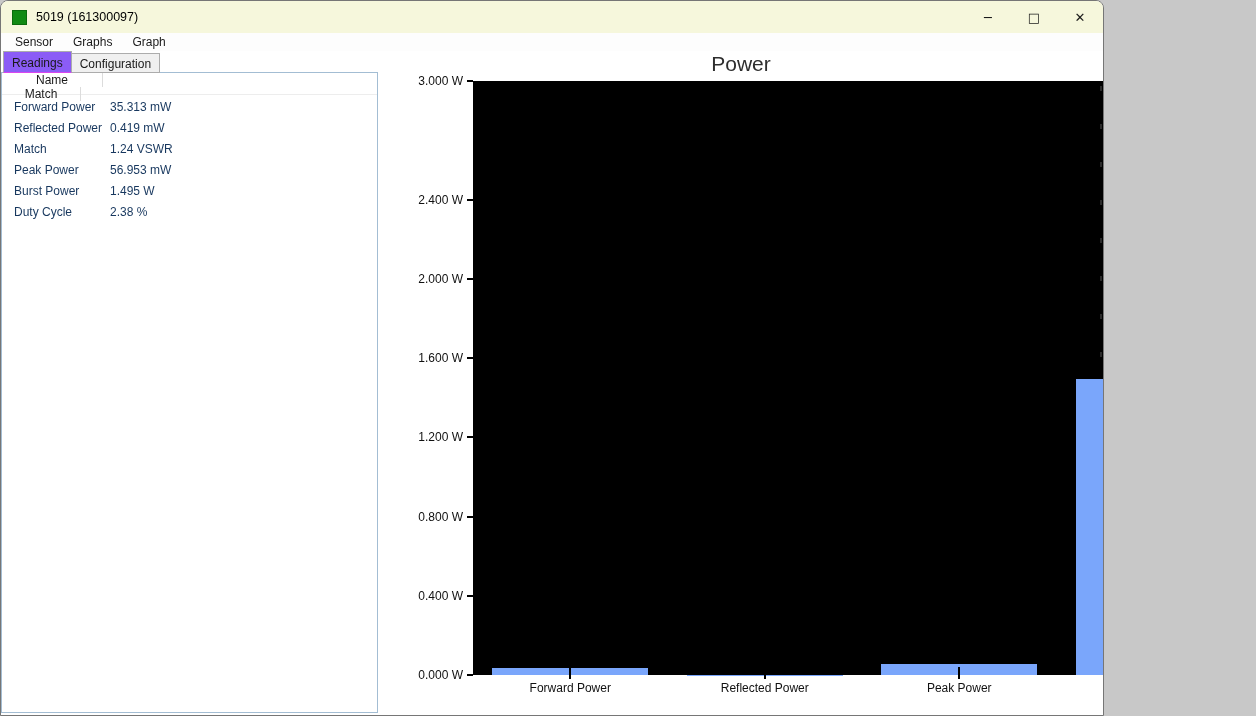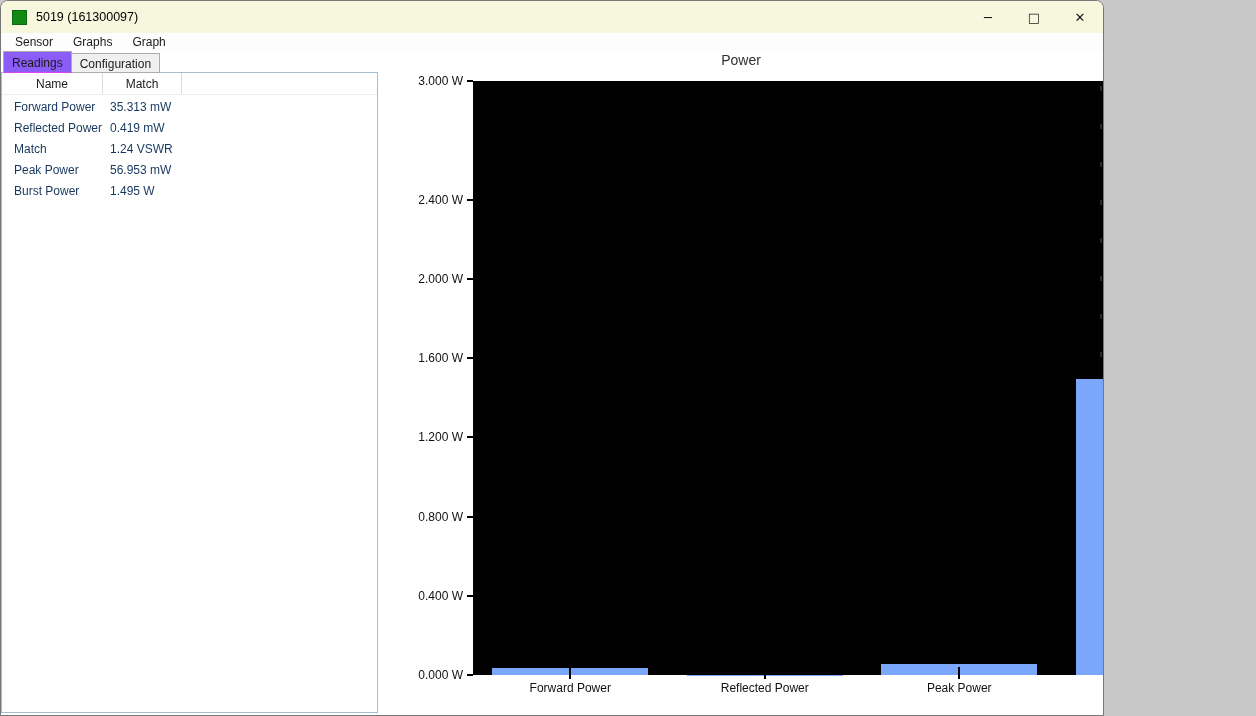--- a/index.html
+++ b/index.html
@@ -36,34 +36,34 @@
   .tab {
     font-size:12px; color:#1a1a1a; padding:3px 8px 4px 8px;
     border:1px solid #ACACAC; background:#F0F0F0; margin-right:-1px; height:20px;
   }
   .tab.active { background:#8b5cf6; border-bottom:1px solid #d946ef; height:22px; padding-top:4px; z-index:6; }
   
   .left-panel {
     position:absolute; left:0px; top:71px; width:377px; bottom:2px;
     background:#fff; border:1px solid #A3BDD3;
   }
-  .table-header { position:relative; height:22px; border-bottom:1px solid #EDEDED; display:flex; }
+  .table-header { position:relative; height:22px; border-bottom:1px solid #EDEDED; display:flex;flex-direction:column; }
   .th { font-size:12px; color:#1a1a1a; display:flex; align-items:center; justify-content:center; }
   .th-name { width:101px; border-right:1px solid #DCDCDC; }
   .th-value { width:79px; border-right:1px solid #DCDCDC; }
   .table-rows { position:absolute; left:0; top:23px; right:0; bottom:0; }
   .trow { display:flex; height:21px; align-items:center; }
   .td { font-size:12px; color:#17375E; }
   .td-name { width:101px; padding-left:12px; }
   .td-value { padding-left:7px; }
   
   .chart-region { position:absolute; left:378px; top:50px; right:0; bottom:0; background:#fff; }
   .chart-title {
     position:absolute; top:1px; left:0; right:0; text-align:center;
-    font-size:14px; color:#2E2E2E;
+    font-size:21px; color:#2E2E2E;
   }
   .plot-wrap { position:absolute; left:94px; top:30px; width:778px; height:594px; }
   .plot-bg { position:absolute; inset:0; background:#000; }
   .y-tick { position:absolute; left:-6px; width:6px; height:2px; background:#000; }
   .y-label {
     position:absolute; right:calc(100% + 10px); font-size:12px; color:#111;
     white-space:nowrap; line-height:16px; height:16px;
   }
   .x-tick { position:absolute; bottom:-4px; width:2px; height:12px; background:#000; z-index:3; }
   .chart-bar { position:absolute; bottom:0; width:20%; background:#7AA6FB; z-index:2; }
@@ -121,20 +121,24 @@
         <div class="td td-value">1.24 VSWR</div>
       </div>
       <div class="trow">
         <div class="td td-name">Peak Power</div>
         <div class="td td-value">56.953 mW</div>
       </div>
       <div class="trow">
         <div class="td td-name">Burst Power</div>
         <div class="td td-value">1.495 W</div>
       </div>
+      <div class="trow">
+        <div class="td td-name">Duty Cycle</div>
+        <div class="td td-value">2.38 %</div>
+      </div>
     </div>
   </div>
 
   <div class="chart-region">
     <div class="chart-title">Power</div>
     <div class="plot-wrap">
       <div class="plot-bg" style="background: rgb(0, 0, 0);"></div>
 
     <div class="y-tick" style="bottom: calc(0% - 1px);"></div>
         <div class="y-label" style="bottom: calc(0% - 8px);">0.000 W</div>

